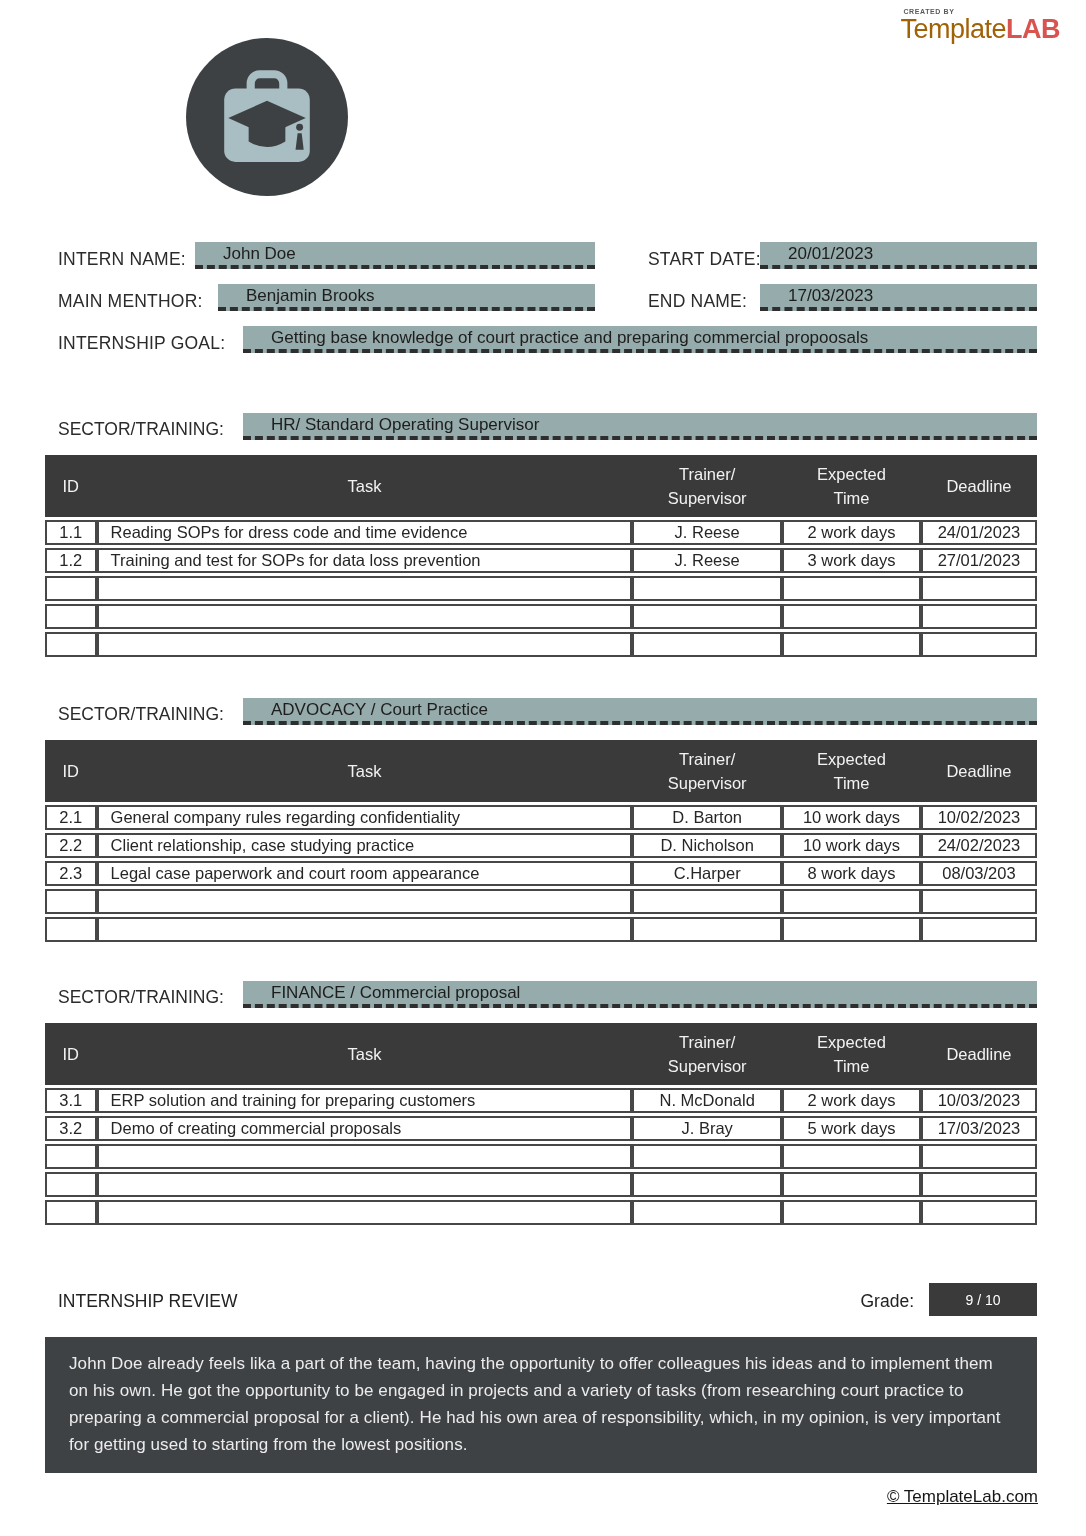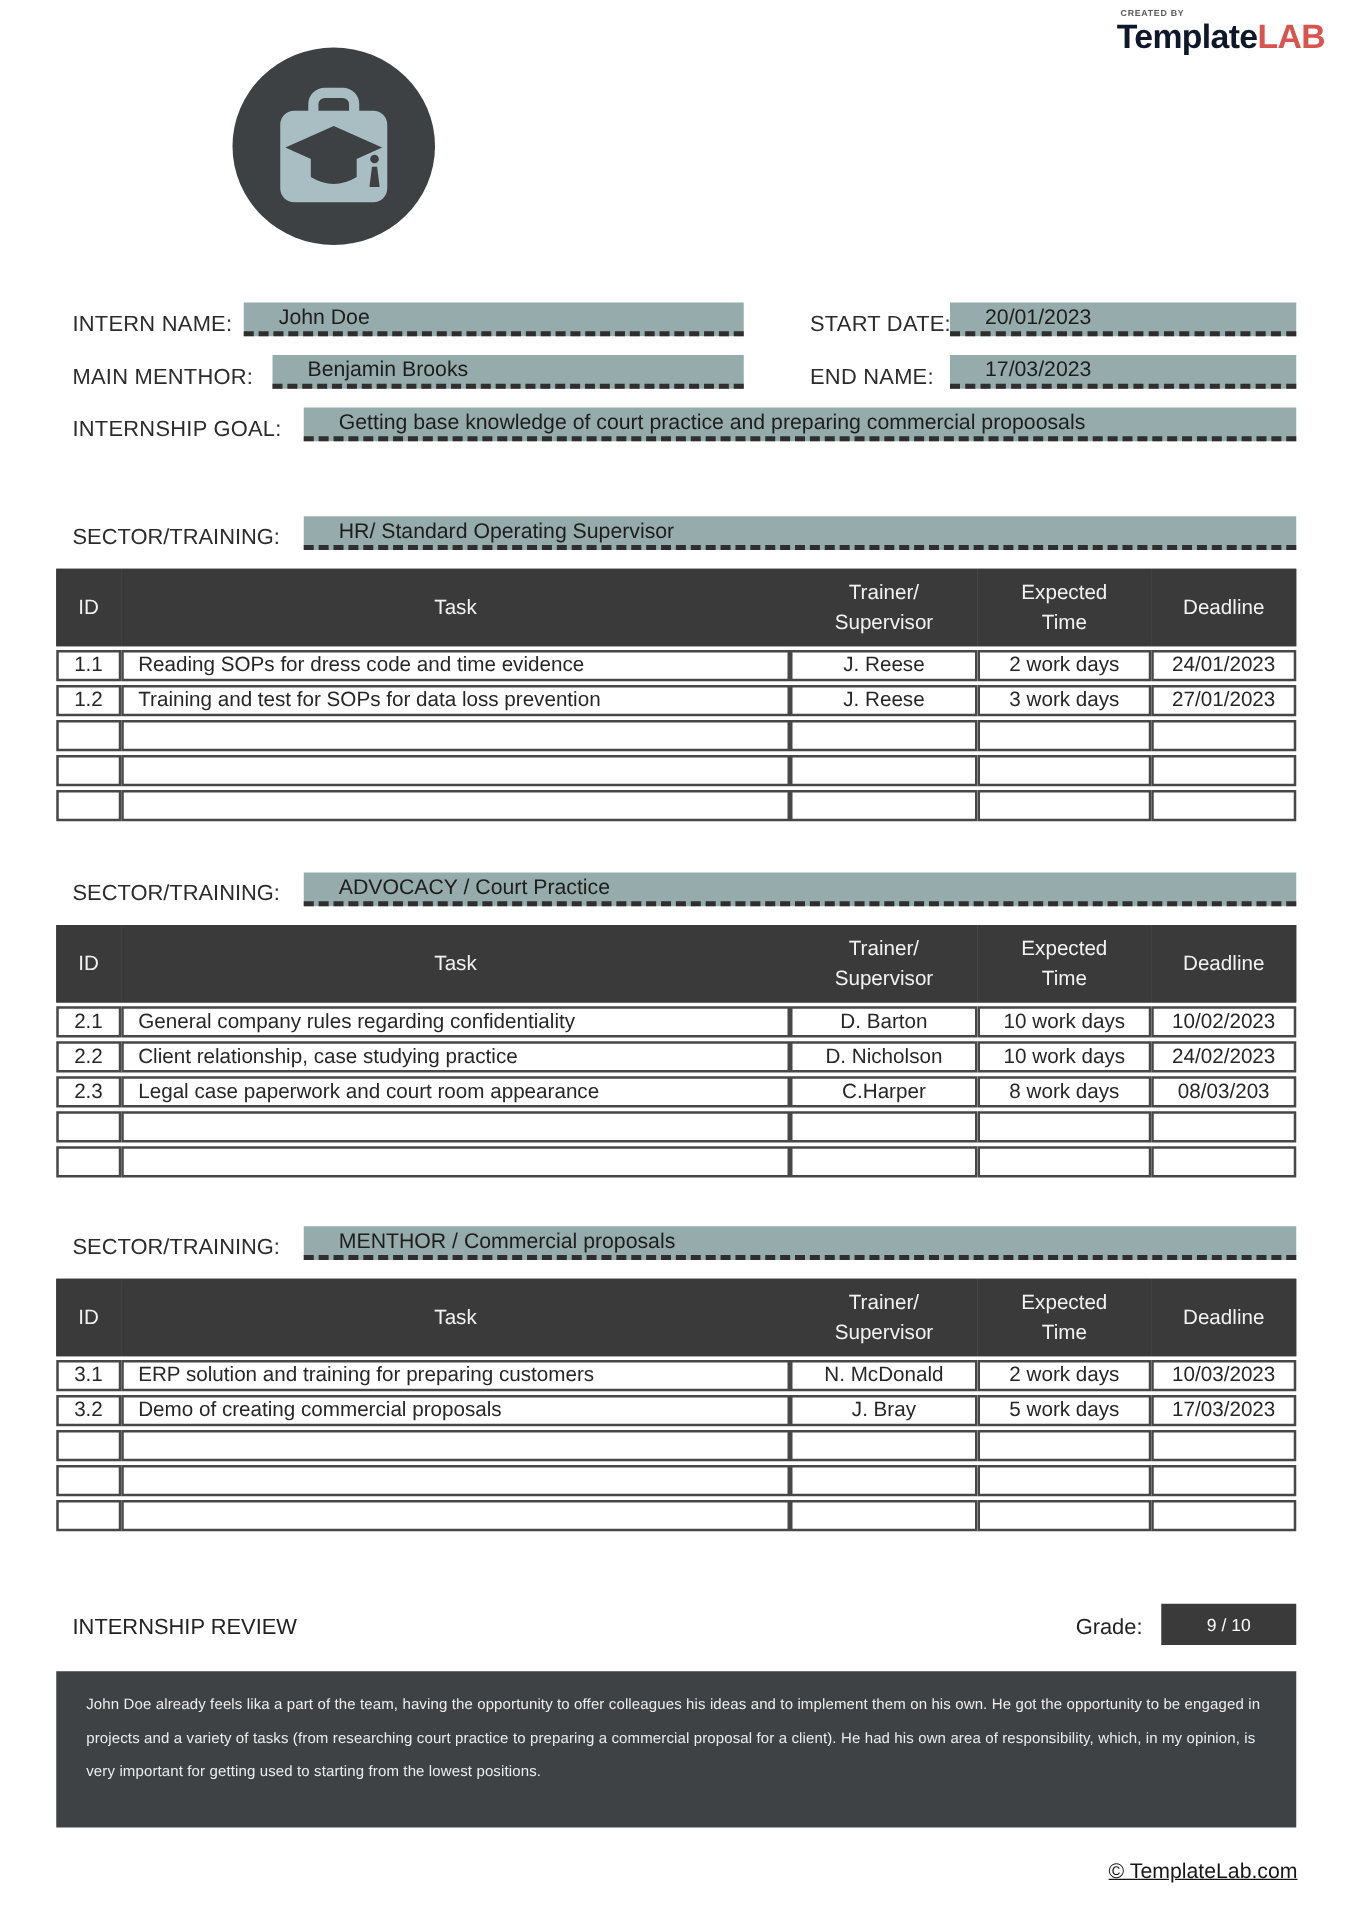--- a/index.html
+++ b/index.html
@@ -11,21 +11,21 @@
     background: #ffffff;
     font-family: "Liberation Sans", sans-serif;
     color: #2b2b2b;
     overflow: hidden;
   }
 
   
   .brandmark { position: absolute; top: 8px; right: 26px; text-align: left; }
   .created-by { font-size: 7px; font-weight: bold; letter-spacing: 0.6px; color: #5a5a5a; margin-left: 3px; }
   .brand-line { font-size: 27px; line-height: 28px; }
-  .brand-template { color: #0f172a; font-weight: bold; letter-spacing: -0.5px; }
+  .brand-template { color: #a16207; font-weight: normal; letter-spacing: -0.5px; }
   .brand-lab { color: #d9534f; font-weight: bold; letter-spacing: -0.5px; }
 
   
   .logo-circle {
     position: absolute; left: 186px; top: 38px;
     width: 162px; height: 158px; border-radius: 50%;
     background: #3d4144;
     display: flex; align-items: center; justify-content: center;
   }
   .title-block { position: absolute; left: 388px; top: 34px; }
@@ -100,21 +100,21 @@
   #grade-label  { position: absolute; right: 172px; top: 1291px; font-size: 17.5px; color: #222222; }
   #grade-box {
     position: absolute; left: 929px; top: 1283px; width: 108px; height: 33px;
     background: #3a3a3a; color: #ffffff;
     display: flex; align-items: center; justify-content: center; font-size: 14px;
   }
   #review-box {
     position: absolute; left: 45px; top: 1337px; width: 992px; min-height: 125px;
     background: #3f4245; color: #ececec;
     padding: 13px 26px 15px 24px;
-    font-size: 12px; line-height: 27px; letter-spacing: 0.1px;
+    font-size: 17px; line-height: 27px; letter-spacing: 0.1px;
   }
 
   
   #footer-link {
     position: absolute; right: 48px; top: 1487px;
     font-size: 17px; color: #161616; text-decoration: underline; cursor: pointer; margin-left: 12px;
   }
 </style>
 </head>
 <body>
@@ -281,21 +281,21 @@
             <td>&nbsp;</td>
             <td>&nbsp;</td>
           </tr>
       </tbody>
     </table>
   </div>
 
   <div class="training" id="sec3">
     <div class="sector-row">
       <span class="sector-label">SECTOR/TRAINING:</span>
-      <div class="sector-box">MENTHOR / Commercial proposals</div>
+      <div class="sector-box">FINANCE / Commercial proposal</div>
     </div>
     <table class="plan">
       <colgroup>
           <col class="c-id">
           <col class="c-task">
           <col class="c-tr">
           <col class="c-tm">
           <col class="c-dl">
         </colgroup>
       <thead>

